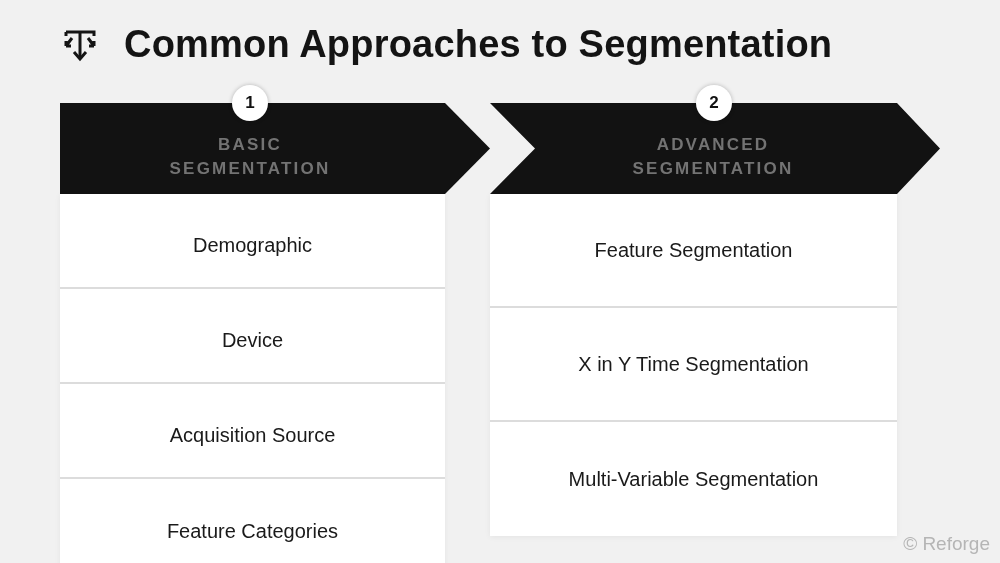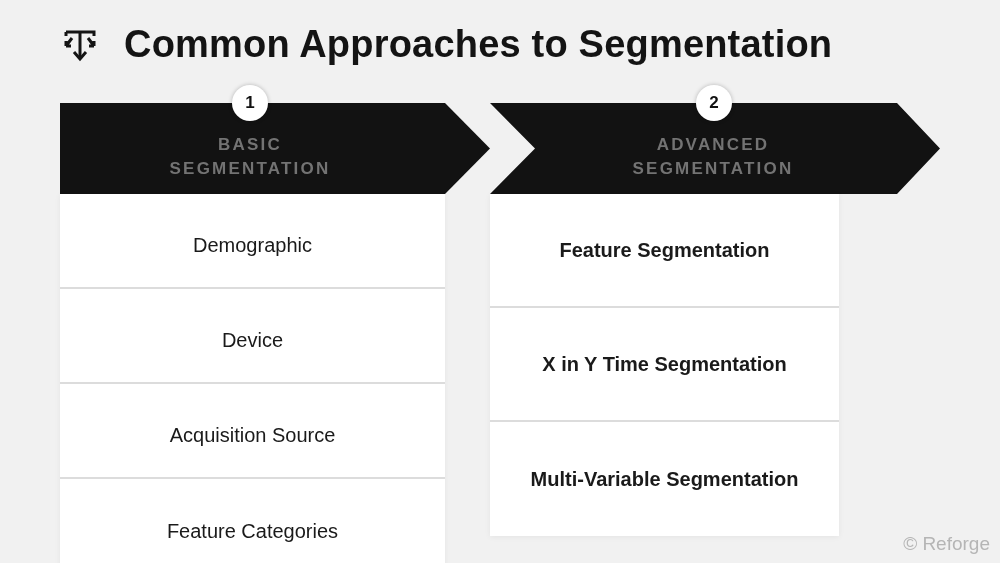--- a/index.html
+++ b/index.html
@@ -43,21 +43,21 @@
     box-shadow: 0 0 4px rgba(0,0,0,0.25);
   }
   .col1 .badge { left: 172px; }
   .col2 .badge { left: 206px; }
   .items {
     position: absolute; top: 91px; left: 0;
     background: #ffffff;
     box-shadow: 0 1px 6px rgba(0,0,0,0.06);
   }
   .col1 .items { width: 385px; }
-  .col2 .items { width: 349px; font-weight: bold; }
+  .col2 .items { width: 407px; }
   .item {
     display: flex; align-items: center; justify-content: center;
     font-size: 20px; color: #1a1a1a;
     border-bottom: 2px solid #dcdcdc;
     box-sizing: border-box;
   }
   .item:last-child { border-bottom: none; }
   .col1 .item { height: 86px; margin-top: 9px; }
   .col2 .item { height: 114px; }
   .credit {

